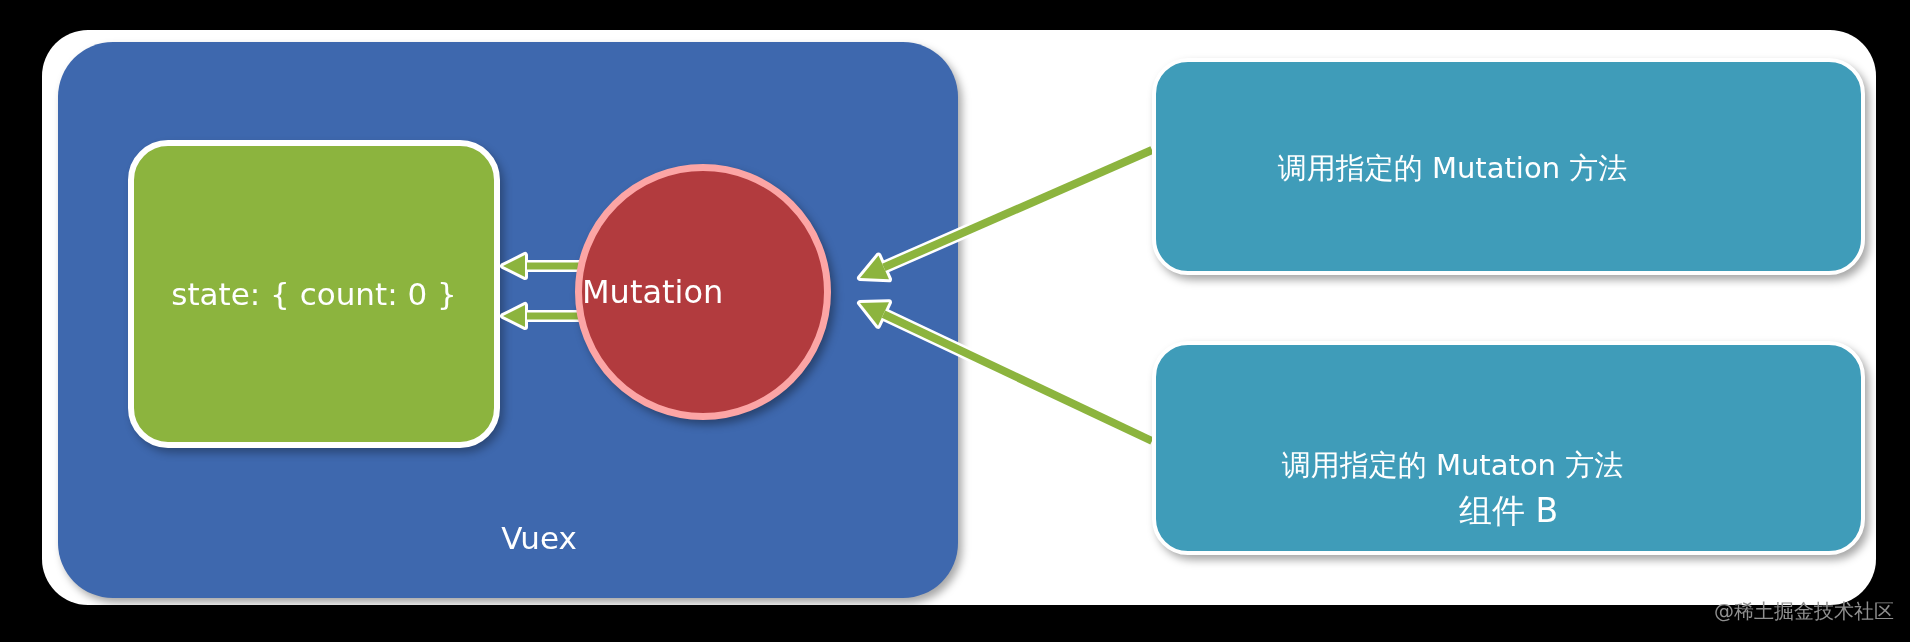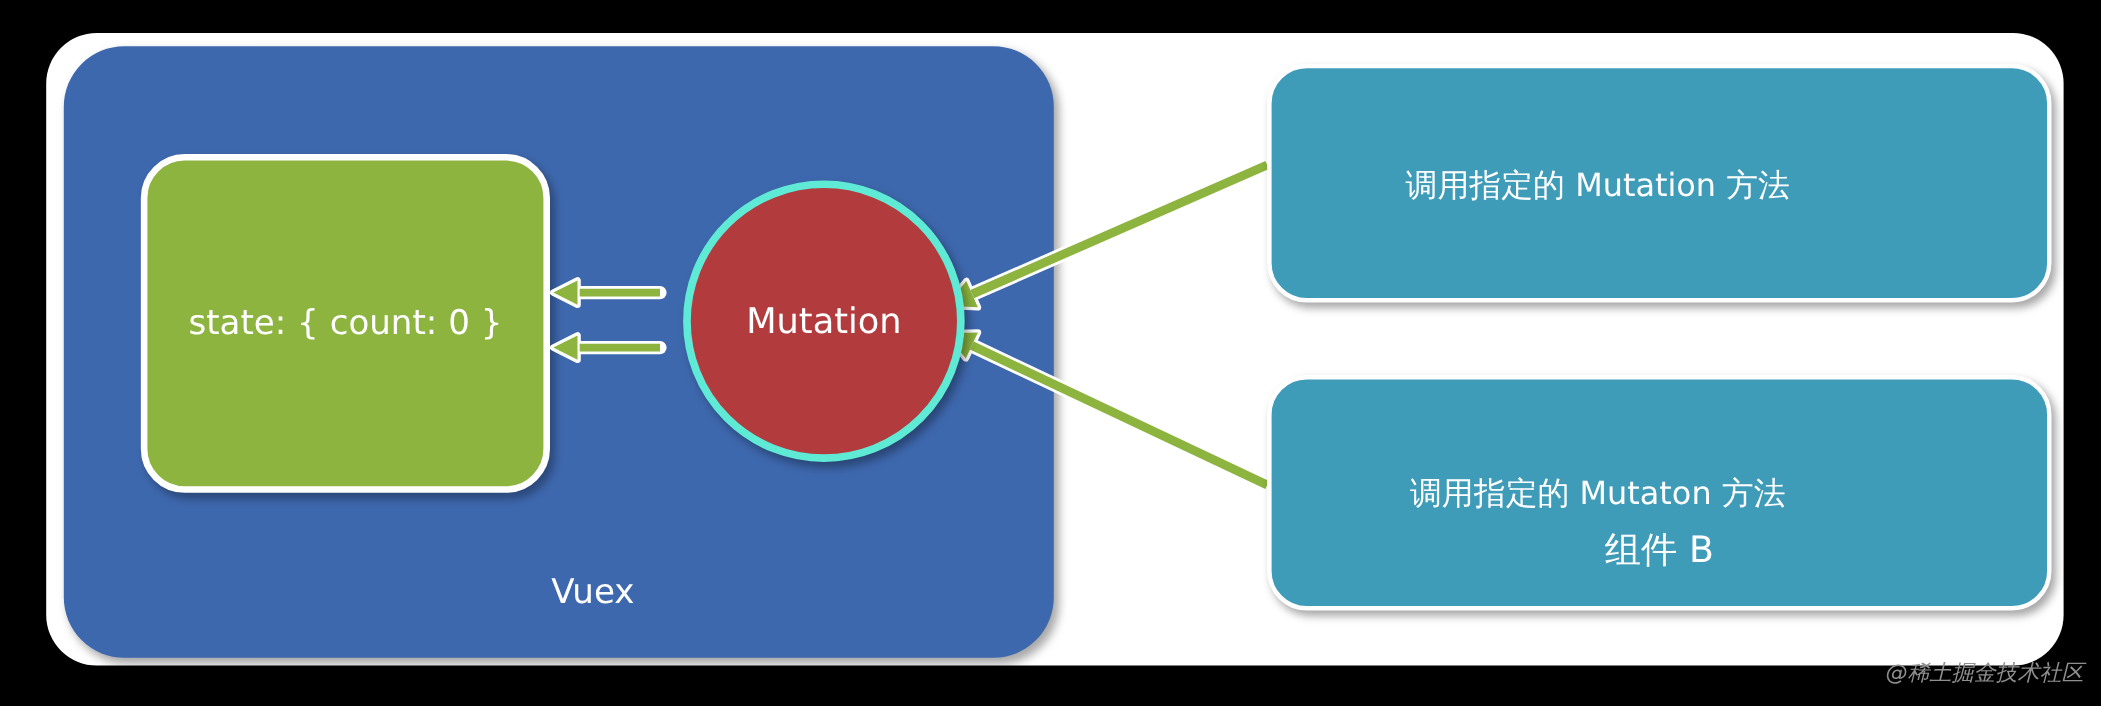--- a/index.html
+++ b/index.html
@@ -23,23 +23,23 @@
     box-shadow:4px 5px 9px rgba(0,0,0,0.35);
   }
   .state-box{
     position:absolute;left:128px;top:140px;width:372px;height:308px;
     background:var(--green);border:6px solid #ffffff;border-radius:40px;
     z-index:3;display:flex;align-items:center;justify-content:center;
     box-shadow:4px 5px 8px rgba(0,0,0,0.30);
   }
   .state-text{color:#ffffff;font-size:31px;white-space:nowrap;}
   .mutation-circle{
-    position:absolute;left:621px;top:164px;width:256px;height:256px;
-    background:var(--red);border:7px solid #5eead4;border-radius:50%;
-    z-index:5;display:flex;align-items:center;justify-content:center;
+    position:absolute;left:575px;top:164px;width:256px;height:256px;
+    background:var(--red);border:7px solid #fca5a5;border-radius:50%;
+    z-index:5;display:flex;align-items:center;justify-content:flex-start;
     box-shadow:4px 5px 9px rgba(0,0,0,0.35);
   }
   .mutation-label{color:#ffffff;font-size:32px;white-space:nowrap;}
   .vuex-label{
     position:absolute;left:58px;top:520px;width:900px;z-index:3;
     text-align:center;color:#ffffff;font-size:31px;line-height:36px;margin-left:31px;
   }
   .component-box{
     position:absolute;left:1152px;width:713px;
     background:var(--teal);border:4px solid #ffffff;border-radius:36px;
@@ -48,34 +48,34 @@
   }
   .component-box.a{top:58px;height:217px;}
   .component-box.b{top:341px;height:214px;}
   .component-action{
     position:absolute;left:0;width:100%;text-align:center;
     font-size:29px;line-height:40px;transform:translateX(-56px);
     white-space:nowrap;
     margin-top:24px;
   }
   .component-box.a .component-action{top:62px;}
-  .component-box.b .component-action{top:59px;}
+  .component-box.b .component-action{top:76px;}
   .component-name{
     position:absolute;left:0;width:100%;text-align:center;
     font-size:33px;line-height:44px;white-space:nowrap;
   }
   .component-box.a .component-name{top:152px;}
-  .component-box.b .component-name{top:133px;}
+  .component-box.b .component-name{top:144px;}
   .arrows{
     position:absolute;left:0;top:0;width:1910px;height:642px;
     z-index:4;pointer-events:none;
   }
   .watermark{
     position:absolute;top:599px;right:16px;z-index:6;
-    color:var(--wm);font-size:20px;line-height:24px;white-space:nowrap;font-style:italic;
+    color:var(--wm);font-size:20px;line-height:24px;white-space:nowrap;
   }
 </style>
 </head>
 <body>
 
 <div class="canvas">
 
   <div class="panel"></div>
 
   <div class="vuex-box"></div>

